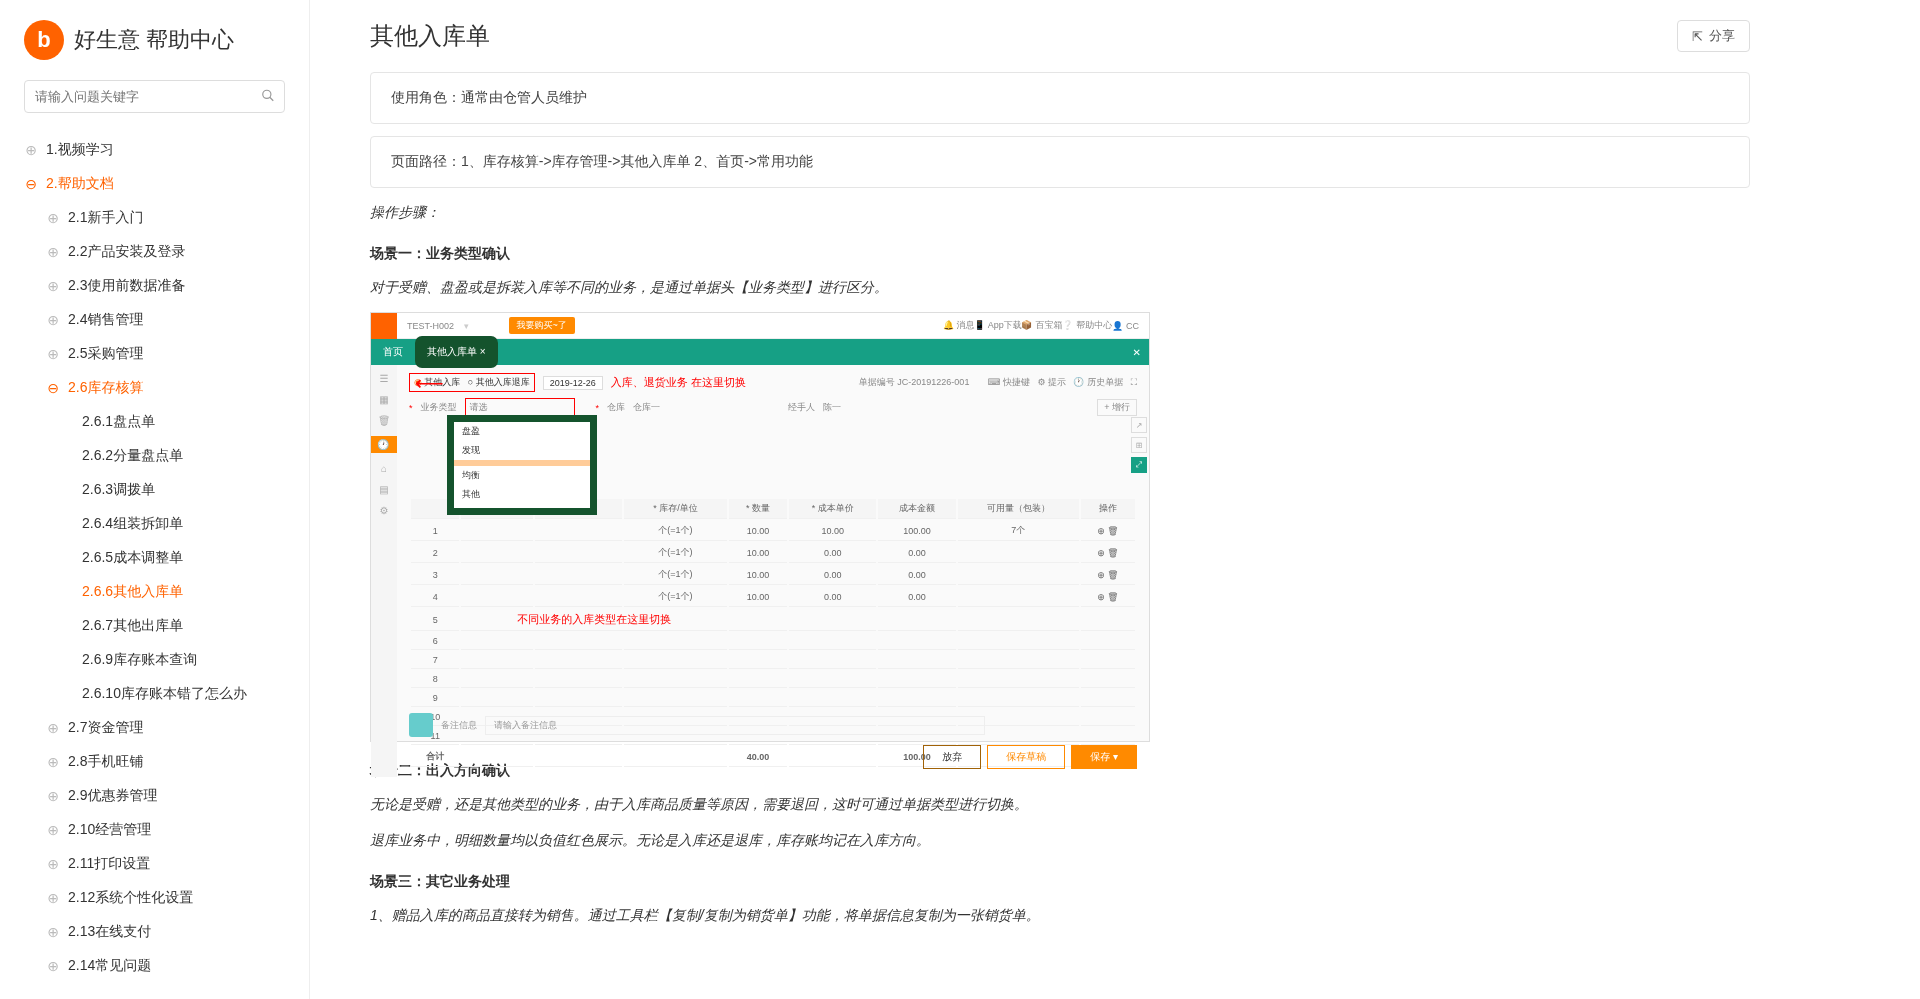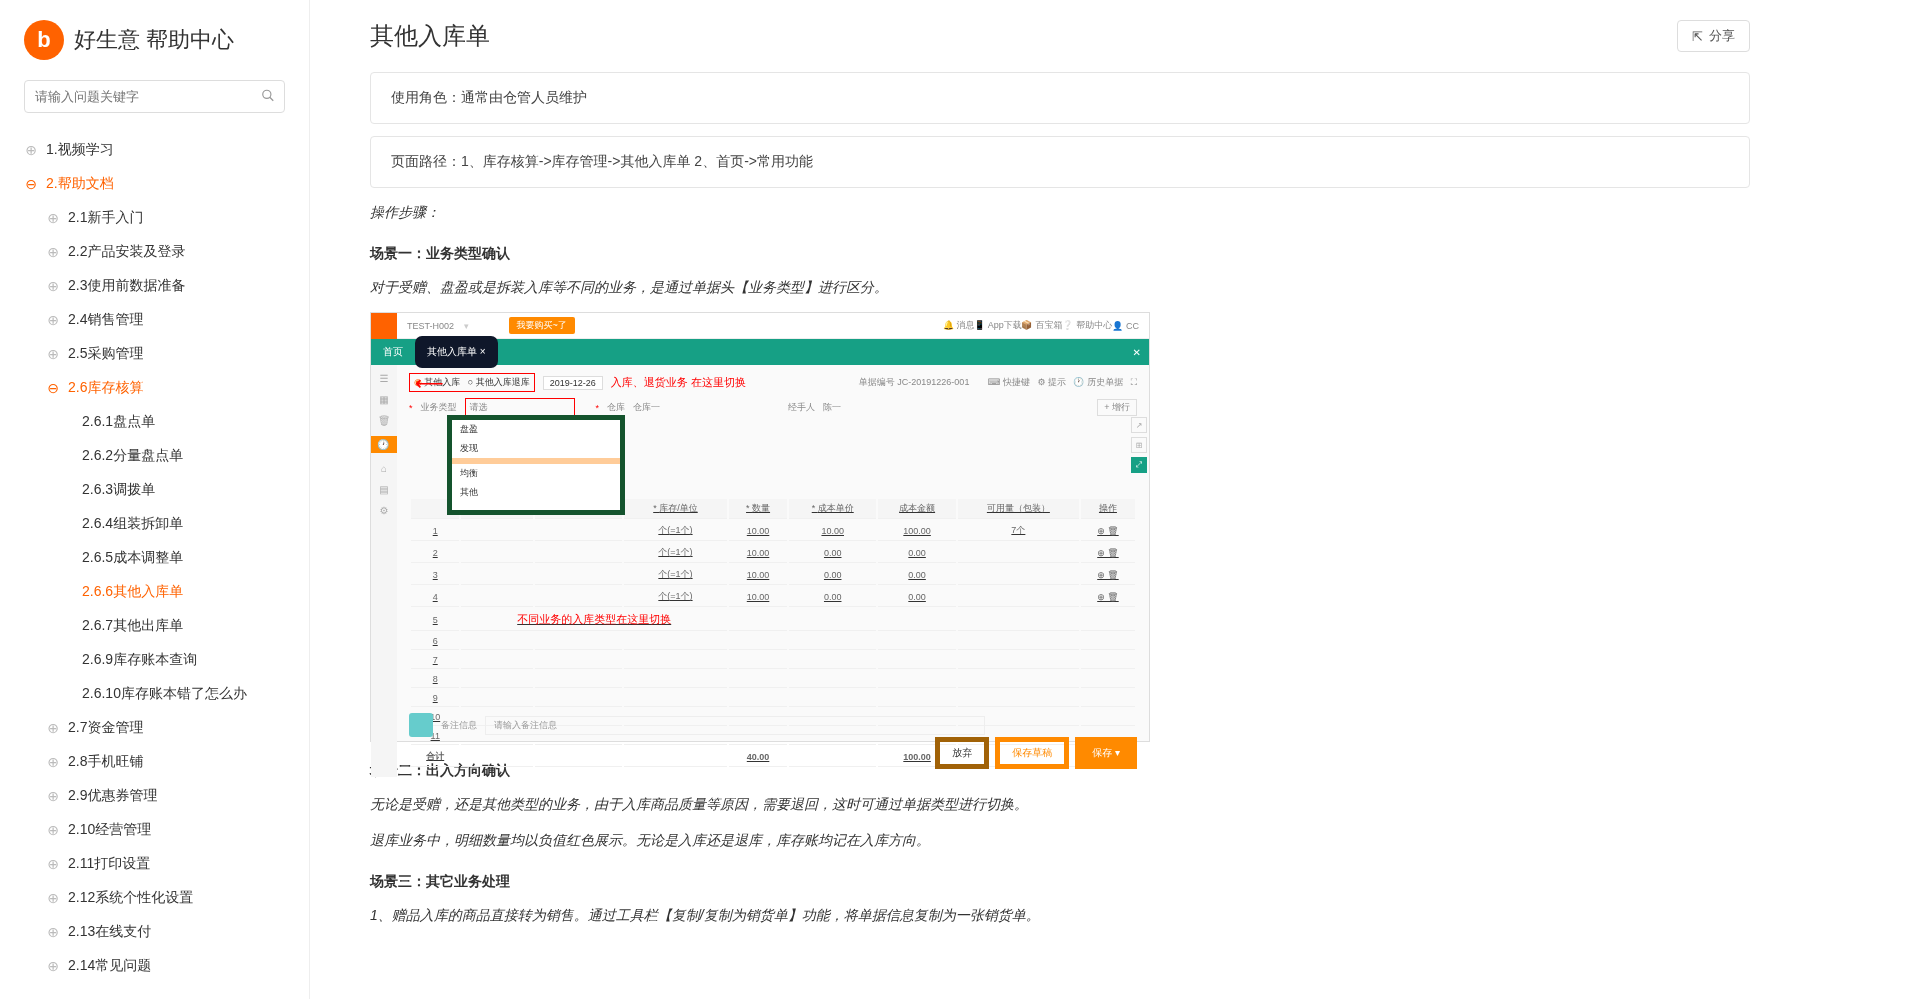--- a/index.html
+++ b/index.html
@@ -37,36 +37,36 @@
 .section-text { font-size: 14px; margin: 10px 0; color: #333; line-height: 1.8; font-style: italic; }
 
 .screenshot-placeholder { width: 780px; height: 430px; border: 1px solid #ddd; margin: 12px 0; background: #fafafa; display: flex; flex-direction: column; position: relative; }
 .sp-topbar { height: 26px; background: #fff; border-bottom: 1px solid #eee; display: flex; align-items: center; font-size: 9px; color: #888; }
 .sp-topbar .sp-logo { width: 26px; height: 26px; background: #ff6200; }
 .sp-topbar .sp-test { padding: 0 10px; }
 .sp-topbar .sp-right { margin-left: auto; display: flex; gap: 0; padding-right: 10px; align-items: center; }
 .sp-orange-btn { background: #ff8a00; color: #fff; padding: 2px 8px; font-size: 9px; border-radius: 2px; }
 .sp-tabs { height: 26px; background: #16a085; display: flex; align-items: center; font-size: 10px; color: #fff; }
 .sp-tab { padding: 16px 12px; height: 100%; display: flex; align-items: center; border-radius: 7px; }
-.sp-tab.dark { background: #0f172a; }
+.sp-tab.dark { background: #14532d; }
 .sp-body { flex: 1; display: flex; }
 .sp-side { width: 26px; background: #f5f5f5; display: flex; flex-direction: column; align-items: center; gap: 10px; padding-top: 8px; font-size: 10px; color: #aaa; }
 .sp-side .active { background: #ff8a00; color: #fff; width: 100%; text-align: center; padding: 3px 0; }
 .sp-content { flex: 1; padding: 8px 12px; font-size: 9px; position: relative; }
 .sp-row { display: flex; gap: 8px; align-items: center; margin-bottom: 6px; }
 .sp-redbox { border: 1px solid red; padding: 2px 4px; }
 .sp-red-text { color: red; font-size: 11px; }
 .sp-date { background: #fff; border: 1px solid #ddd; padding: 1px 6px; }
-.sp-dropdown { border: 5px solid #14532d; width: 178px; height: 100px; background: #fff; position: absolute; top: 50px; left: 50px; font-size: 9px; }
+.sp-dropdown { border: 7px solid #14532d; width: 150px; height: 100px; background: #fff; position: absolute; top: 50px; left: 50px; font-size: 9px; }
 .sp-dropdown div { padding: 3px 8px; }
 .sp-dropdown .sel { background: #ffcc99; }
-.sp-table { width: 100%; font-size: 9px; margin-top: 80px; text-decoration: underline; }
+.sp-table { width: 100%; font-size: 9px; margin-top: 80px; }
 .sp-table td { padding: 3px 6px; text-align: center; border-bottom: 1px solid #f0f0f0; color: #666; }
 .sp-footer-btns { position: absolute; bottom: 8px; right: 12px; display: flex; gap: 6px; font-size: 10px; }
-.sp-btn { border: 5px solid #a16207; padding: 4px 12px; text-align: center; }
+.sp-btn { border: 1px solid #a16207; padding: 4px 18px; text-align: center; }
 .sp-btn.orange-ol { border-color: #ff8a00; color: #ff8a00; }
 .sp-btn.orange { background: #ff8a00; color: #fff; border-color: #ff8a00; }
 .sp-memo { position: absolute; bottom: 40px; left: 12px; display: flex; gap: 8px; align-items: center; font-size: 9px; color: #999; }
 .sp-memo-icon { width: 24px; height: 24px; background: #6cc; border-radius: 3px; }
 .sp-rightbar { position:absolute; right:0; top:52px; width:18px; display:flex; flex-direction:column; gap:4px;}
 .sp-rightbar div{width:16px;height:16px;border:1px solid #ddd;font-size:8px;display:flex;align-items:center;justify-content:center;color:#aaa;}
 .sp-rightbar .g{background:#16a085;color:#fff;border-color:#16a085;}
 .sp-arrow { position: absolute; color: red; font-size: 20px; }
 </style>
 </head>

